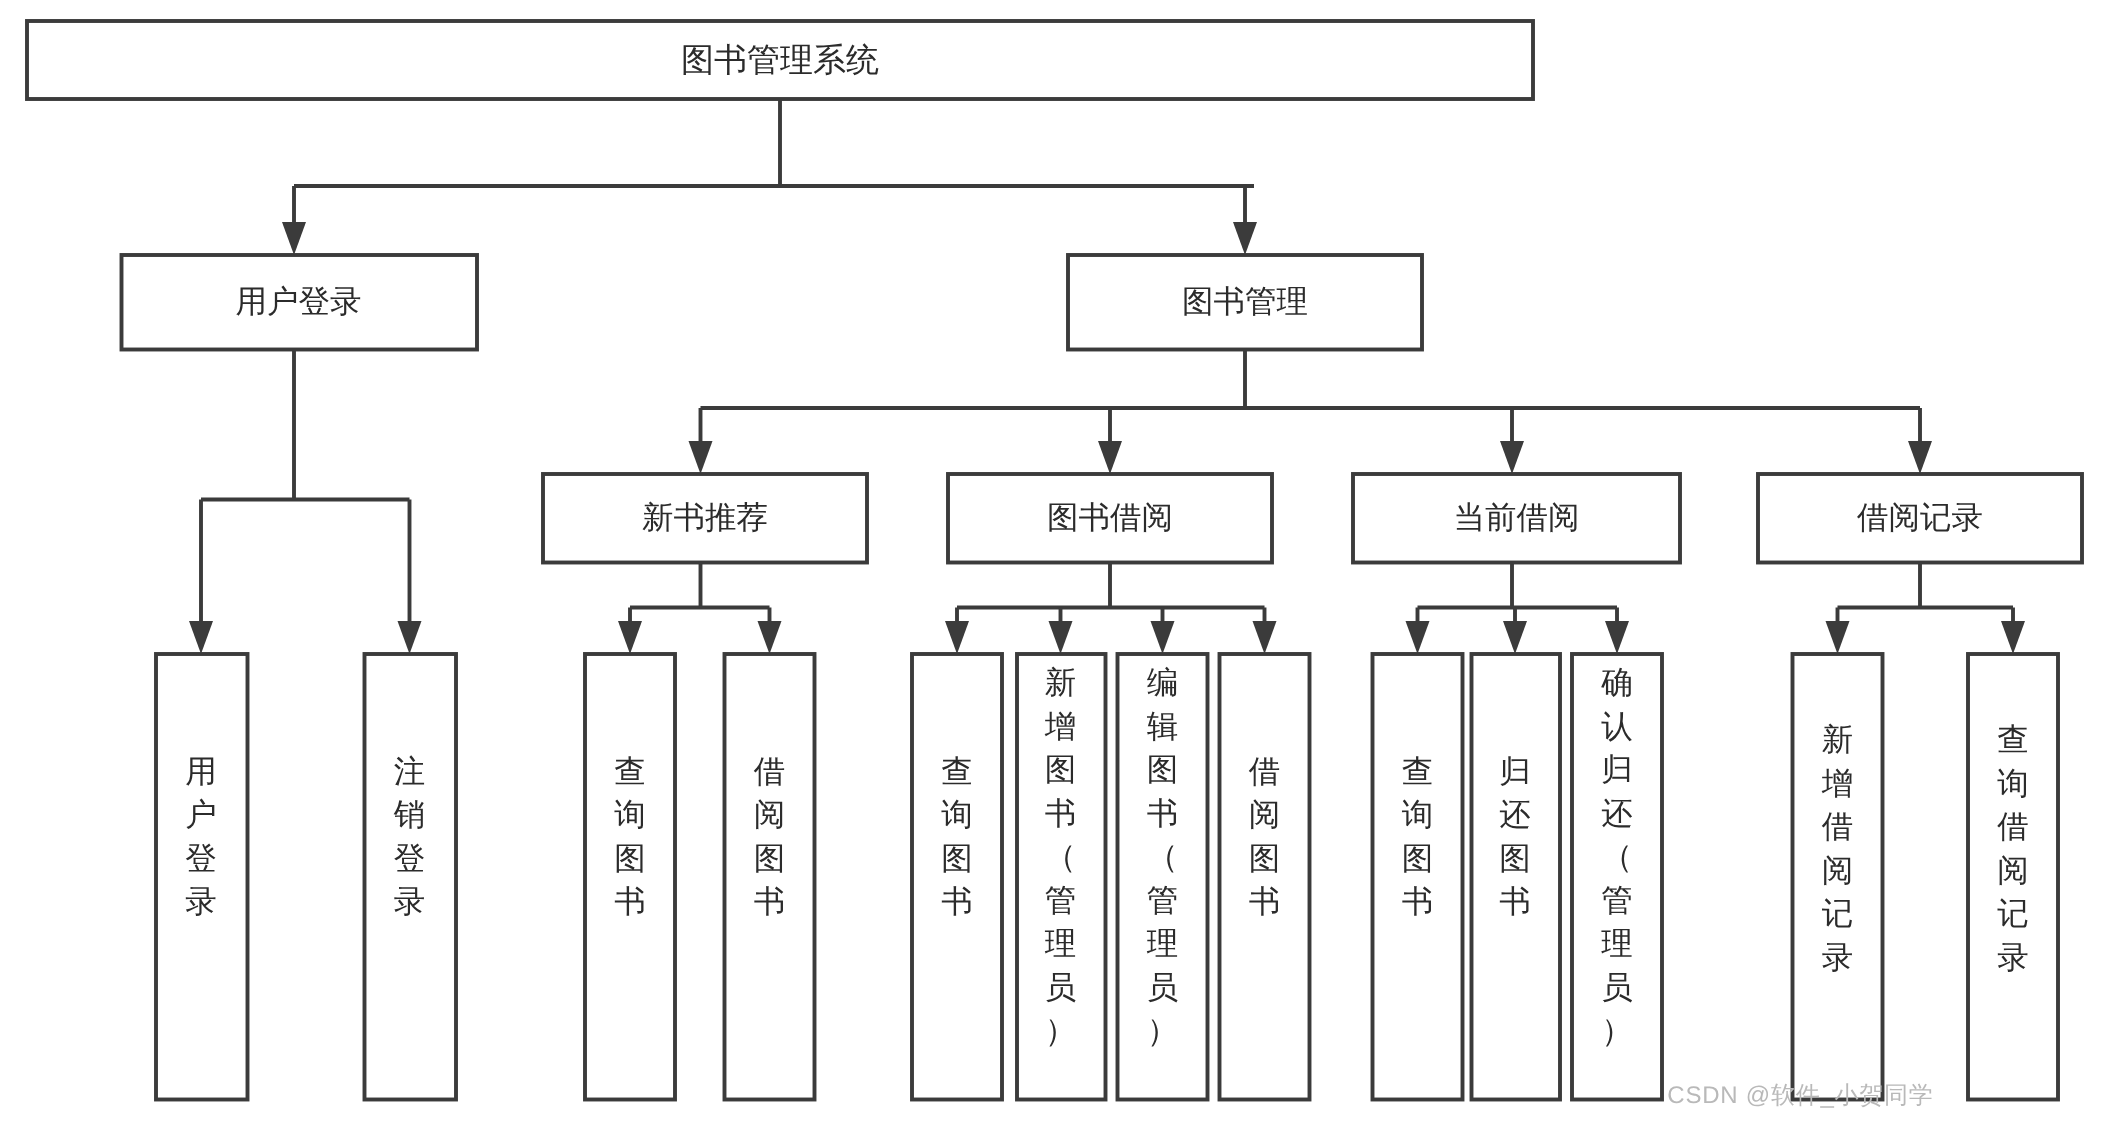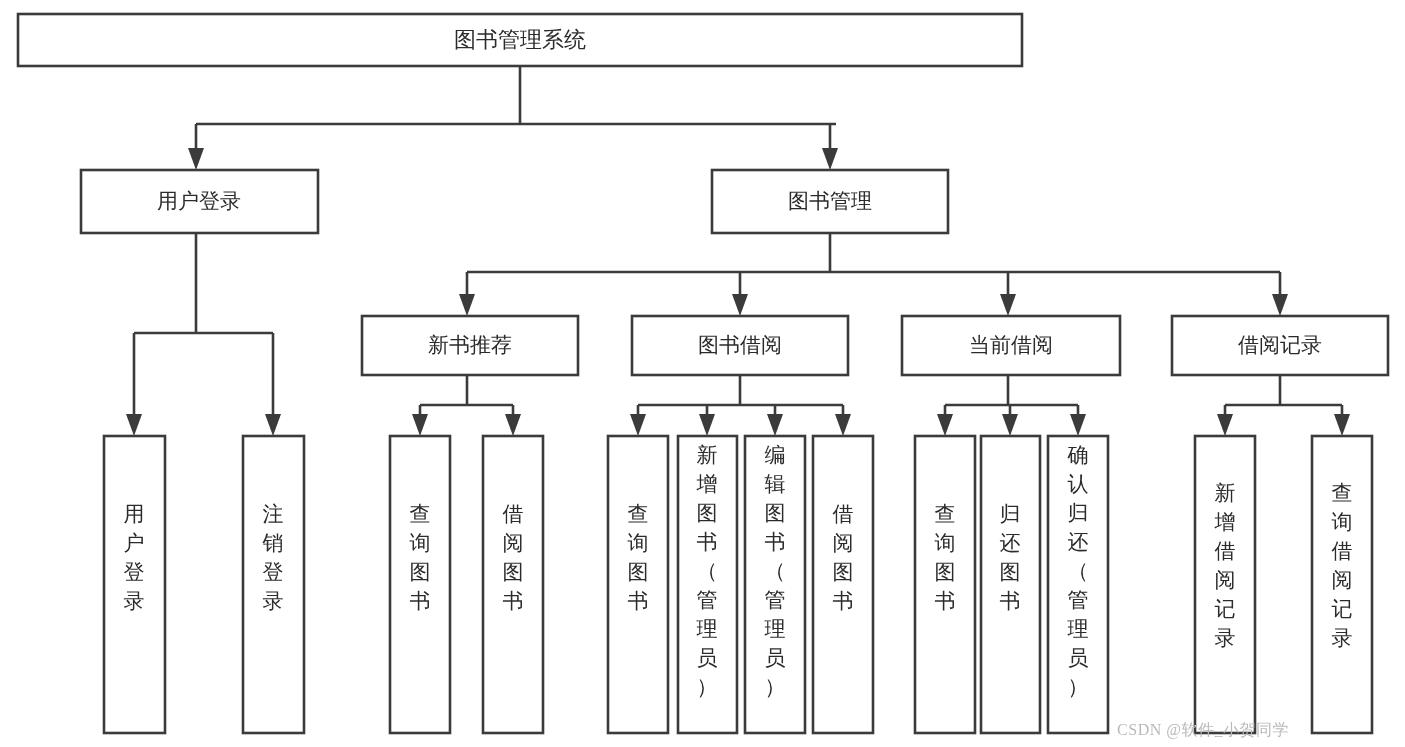--- a/index.html
+++ b/index.html
@@ -54,21 +54,21 @@
     stroke-linecap: butt;
   }
   .arrow-head {
     fill: #3b3b3b;
     stroke: none;
   }
   .watermark {
     position: absolute;
     right: 8px;
     bottom: 6px;
-    font-family: Liberation Serif, serif;
+    font-family: Liberation Sans, sans-serif;
     font-size: 16px;
     color: #b9b9b9;
     letter-spacing: 0.5px;
     user-select: none;
     pointer-events: none;
   }
 </style>
 </head>
 <body>
 

